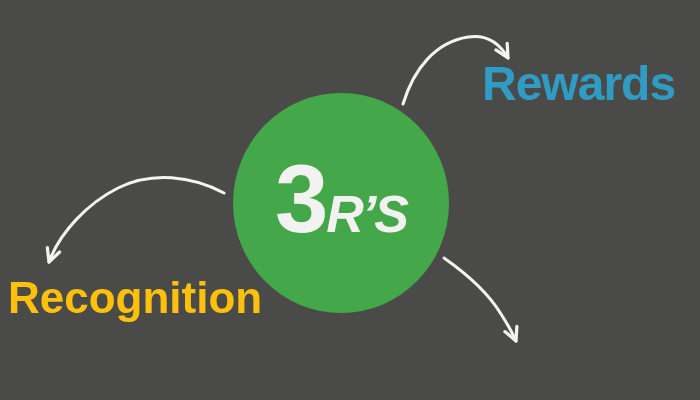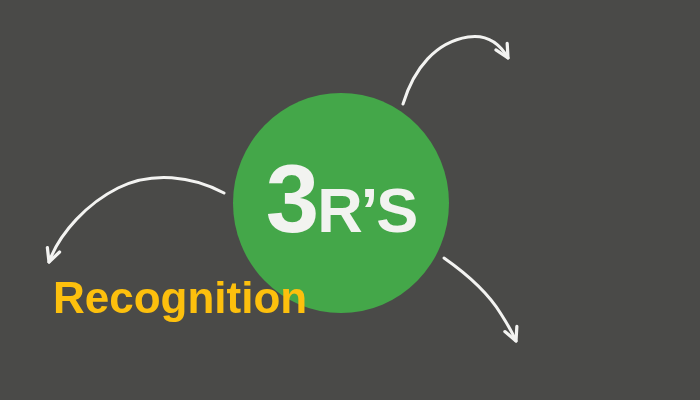--- a/index.html
+++ b/index.html
@@ -47,43 +47,43 @@
     white-space: nowrap;
     transform: translateY(-4px);
     letter-spacing: -2px;
   }
   .center-text .big {
     font-size: 96px;
     line-height: 1;
     vertical-align: baseline;
   }
   .center-text .small {
-    font-size: 63px;
+    font-size: 52px;
     line-height: 1;
     vertical-align: baseline;
+    font-style: italic;
   }
   .node-label {
     position: absolute;
     line-height: 1;
     white-space: nowrap;
   }
   .label-rewards {
     left: 482px;
     top: 60px;
     font-size: 48px;
     letter-spacing: -1px;
     color: #2f9dc3;
   }
   .label-recognition {
     left: 8px;
     top: 276px;
     font-size: 44px;
     letter-spacing: 0px;
     color: #fdc00d;
-    margin-left: 45px;
   }
   .label-relevance {
     left: 442px;
     top: 340px;
     font-size: 43px;
     letter-spacing: 0px;
     color: #e04b3e;
   }
 </style>
 </head>
@@ -101,17 +101,18 @@
     <path class="arrow-path" d="M 224 193 C 192 176, 152 171, 118 188 C 88 203, 60 232, 49 262" marker-end="url(#chevron-head)"></path>
     <path class="arrow-path" d="M 444 258 C 464 272, 487 291, 501 314 C 508 325, 513 334, 516 341" marker-end="url(#chevron-head)"></path>
   </svg>
 
   <div class="center-circle">
     <div class="center-text">
       <span class="big">3</span><span class="small">R’S</span>
     </div>
   </div>
 
+  <div class="node-label label-rewards">Rewards</div>
 
   <div class="node-label label-recognition">Recognition</div>
 
 
 </div>
 
 </body></html>

